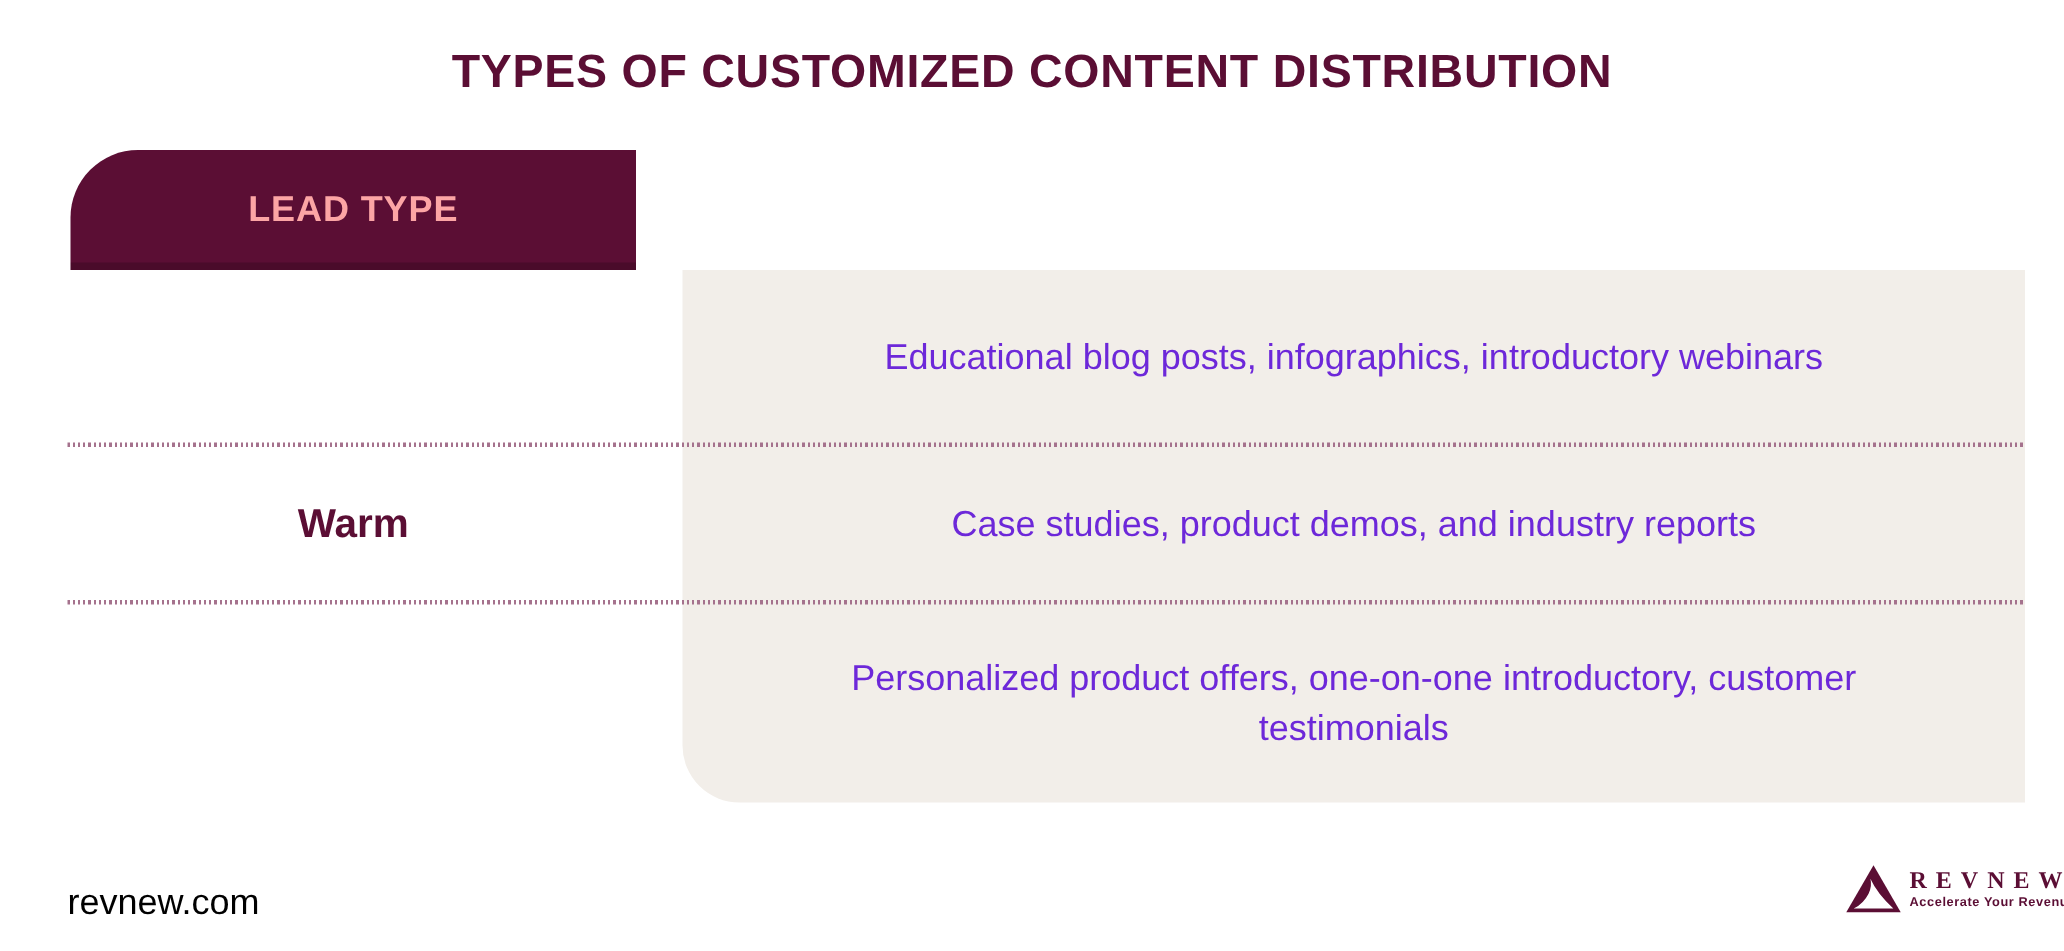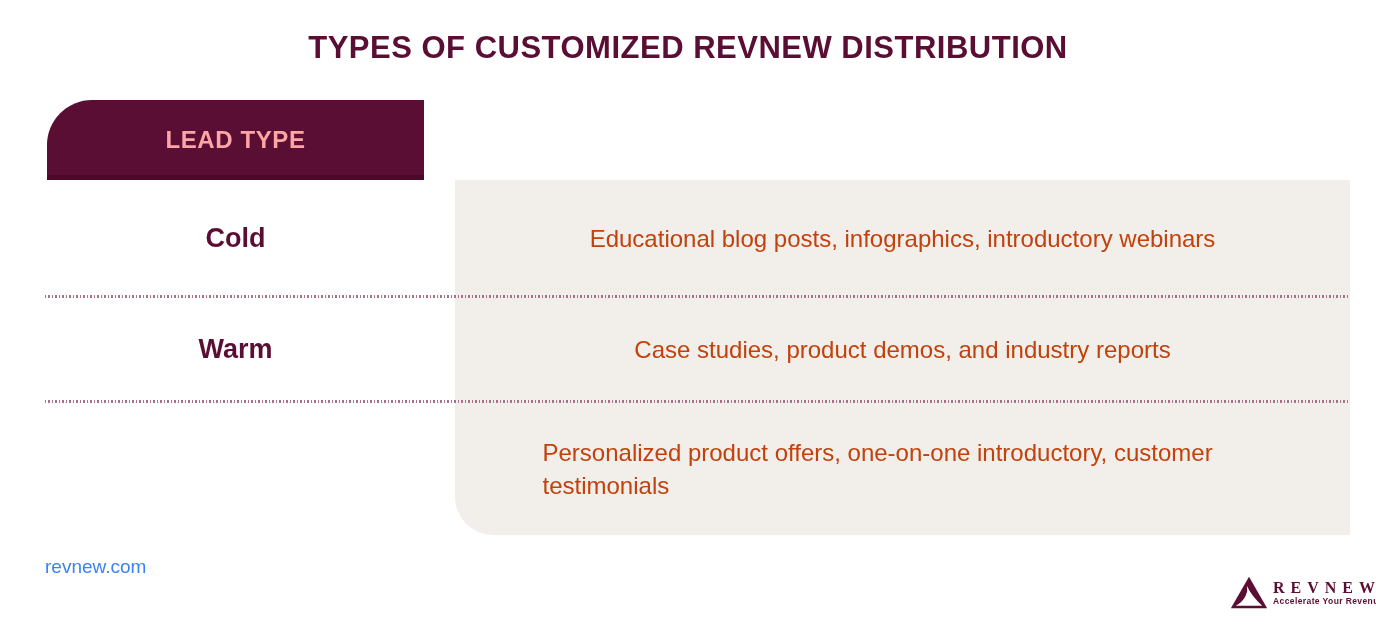--- a/index.html
+++ b/index.html
@@ -76,22 +76,22 @@
     font-size: 27px;
     font-weight: 600;
   }
   .content-cell {
     position: absolute;
     left: 455px;
     width: 895px;
     display: flex;
     align-items: center;
     justify-content: center;
-    text-align: left;
-    color: #c2410c;
+    text-align: center;
+    color: #6d28d9;
     font-size: 24px;
     font-weight: 500;
     line-height: 33px;
   }
   .row1 { top: 180px; height: 117px; }
   .row2 { top: 297px; height: 105px; }
   .row3 { top: 402px; height: 133px; }
   .content-cell span { display: inline-block; max-width: 860px; }
   .content-cell.row3 span { max-width: 720px; }
 
@@ -103,23 +103,23 @@
     height: 3px;
     background: repeating-linear-gradient(90deg, #A5728D 0 1.5px, transparent 1.5px 3.5px);
   }
   .sep1 { top: 295px; }
   .sep2 { top: 400px; }
 
   
   .footer-site {
     position: absolute;
     left: 45px;
-    top: 556px;
-    font-size: 19px;
-    color: #3b82f6;
+    top: 588px;
+    font-size: 24px;
+    color: #000000;
   }
 
   
   .logo {
     position: absolute;
     left: 1230px;
     top: 576px;
     display: flex;
     align-items: center;
     gap: 5px;
@@ -142,31 +142,28 @@
     color: #5B0E34;
     line-height: 10px;
     white-space: nowrap;
   }
 </style>
 </head>
 <body>
 
 <div class="canvas">
 
-  <h1 class="title">TYPES OF CUSTOMIZED REVNEW DISTRIBUTION</h1>
+  <h1 class="title">TYPES OF CUSTOMIZED CONTENT DISTRIBUTION</h1>
 
   <div class="header lead-header">
     <span>LEAD TYPE</span>
   </div>
 
   <div class="beige-panel"></div>
 
-  <div class="lead-cell row1">
-    <span>Cold</span>
-  </div>
   <div class="content-cell row1">
     <span>Educational blog posts, infographics, introductory webinars</span>
   </div>
 
   <div class="separator sep1"></div>
 
   <div class="lead-cell row2">
     <span>Warm</span>
   </div>
   <div class="content-cell row2">

